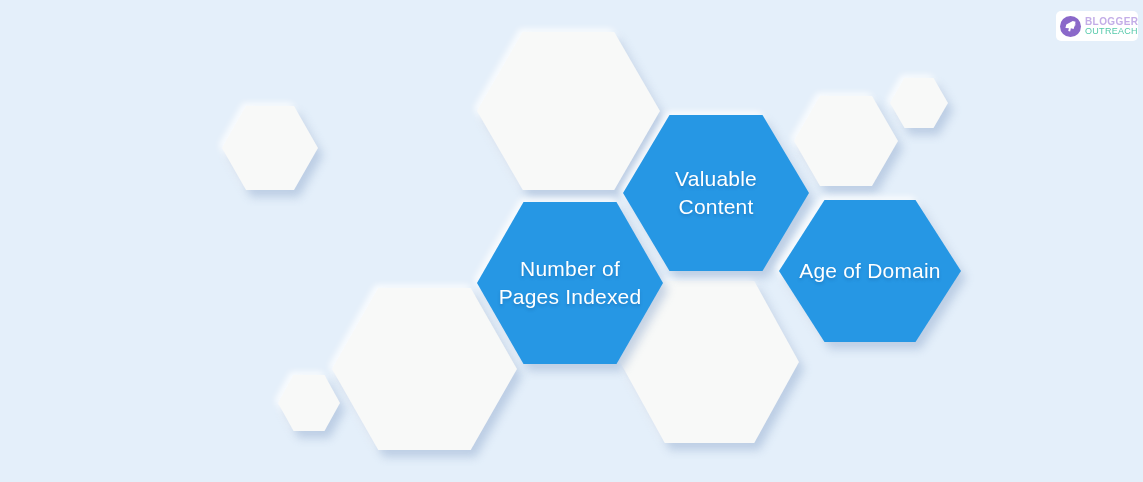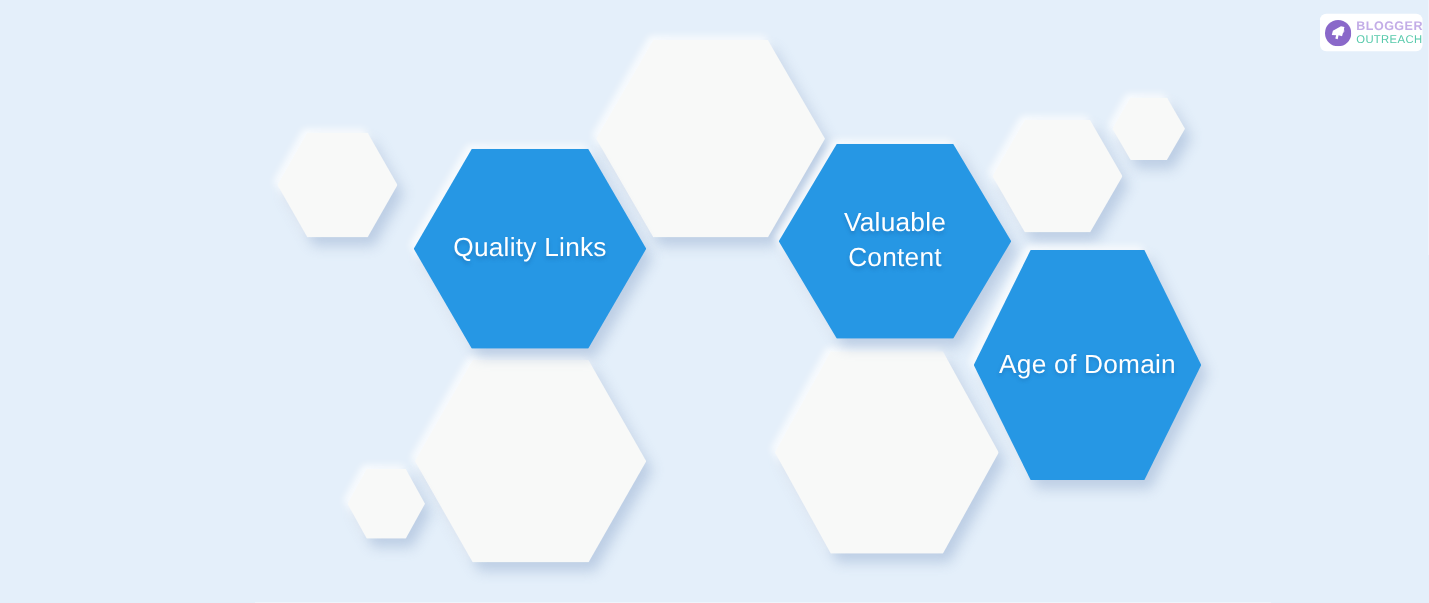--- a/index.html
+++ b/index.html
@@ -99,35 +99,36 @@
 
   <div class="hex-wrap" style="left:278px; top:375px; width:62px; height:56px;">
     <div class="hex white"></div>
   </div>
 
   <div class="hex-wrap" style="left:620px; top:281px; width:179px; height:162px;">
     <div class="hex white"></div>
   </div>
 
 
-  <div class="hex-wrap" style="left:331px; top:119px; width:186px; height:160px;">
+
+  <div class="hex-wrap" style="left:477px; top:202px; width:186px; height:162px;">
     <div class="hex blue">
-      <span class="hex-label">Quality Links</span>
+      <span class="hex-label">Number of
+Pages Indexed</span>
     </div>
   </div>
-
 
   <div class="hex-wrap" style="left:623px; top:115px; width:186px; height:156px;">
     <div class="hex blue">
       <span class="hex-label">Valuable
 Content</span>
     </div>
   </div>
 
-  <div class="hex-wrap" style="left:779px; top:200px; width:182px; height:184px;">
+  <div class="hex-wrap" style="left:779px; top:200px; width:182px; height:142px;">
     <div class="hex blue">
       <span class="hex-label">Age of Domain</span>
     </div>
   </div>
 
   <div class="logo">
     <svg class="logo-icon" viewBox="0 0 24 24">
       <circle cx="12" cy="12" r="12" fill="#8a68c9"></circle>
       <path d="M6.2 13.6 L7.2 9.8 L14.6 5.6 L17.8 6.5 L15.6 14.9 L12.4 14 L11.6 17.6 L9.4 17 L10.2 13.9 Z" fill="#ffffff"></path>
       <path d="M16.9 8.2 A3.2 3.2 0 0 1 15.9 12.1" stroke="#ffffff" stroke-width="0.9" fill="none"></path>

